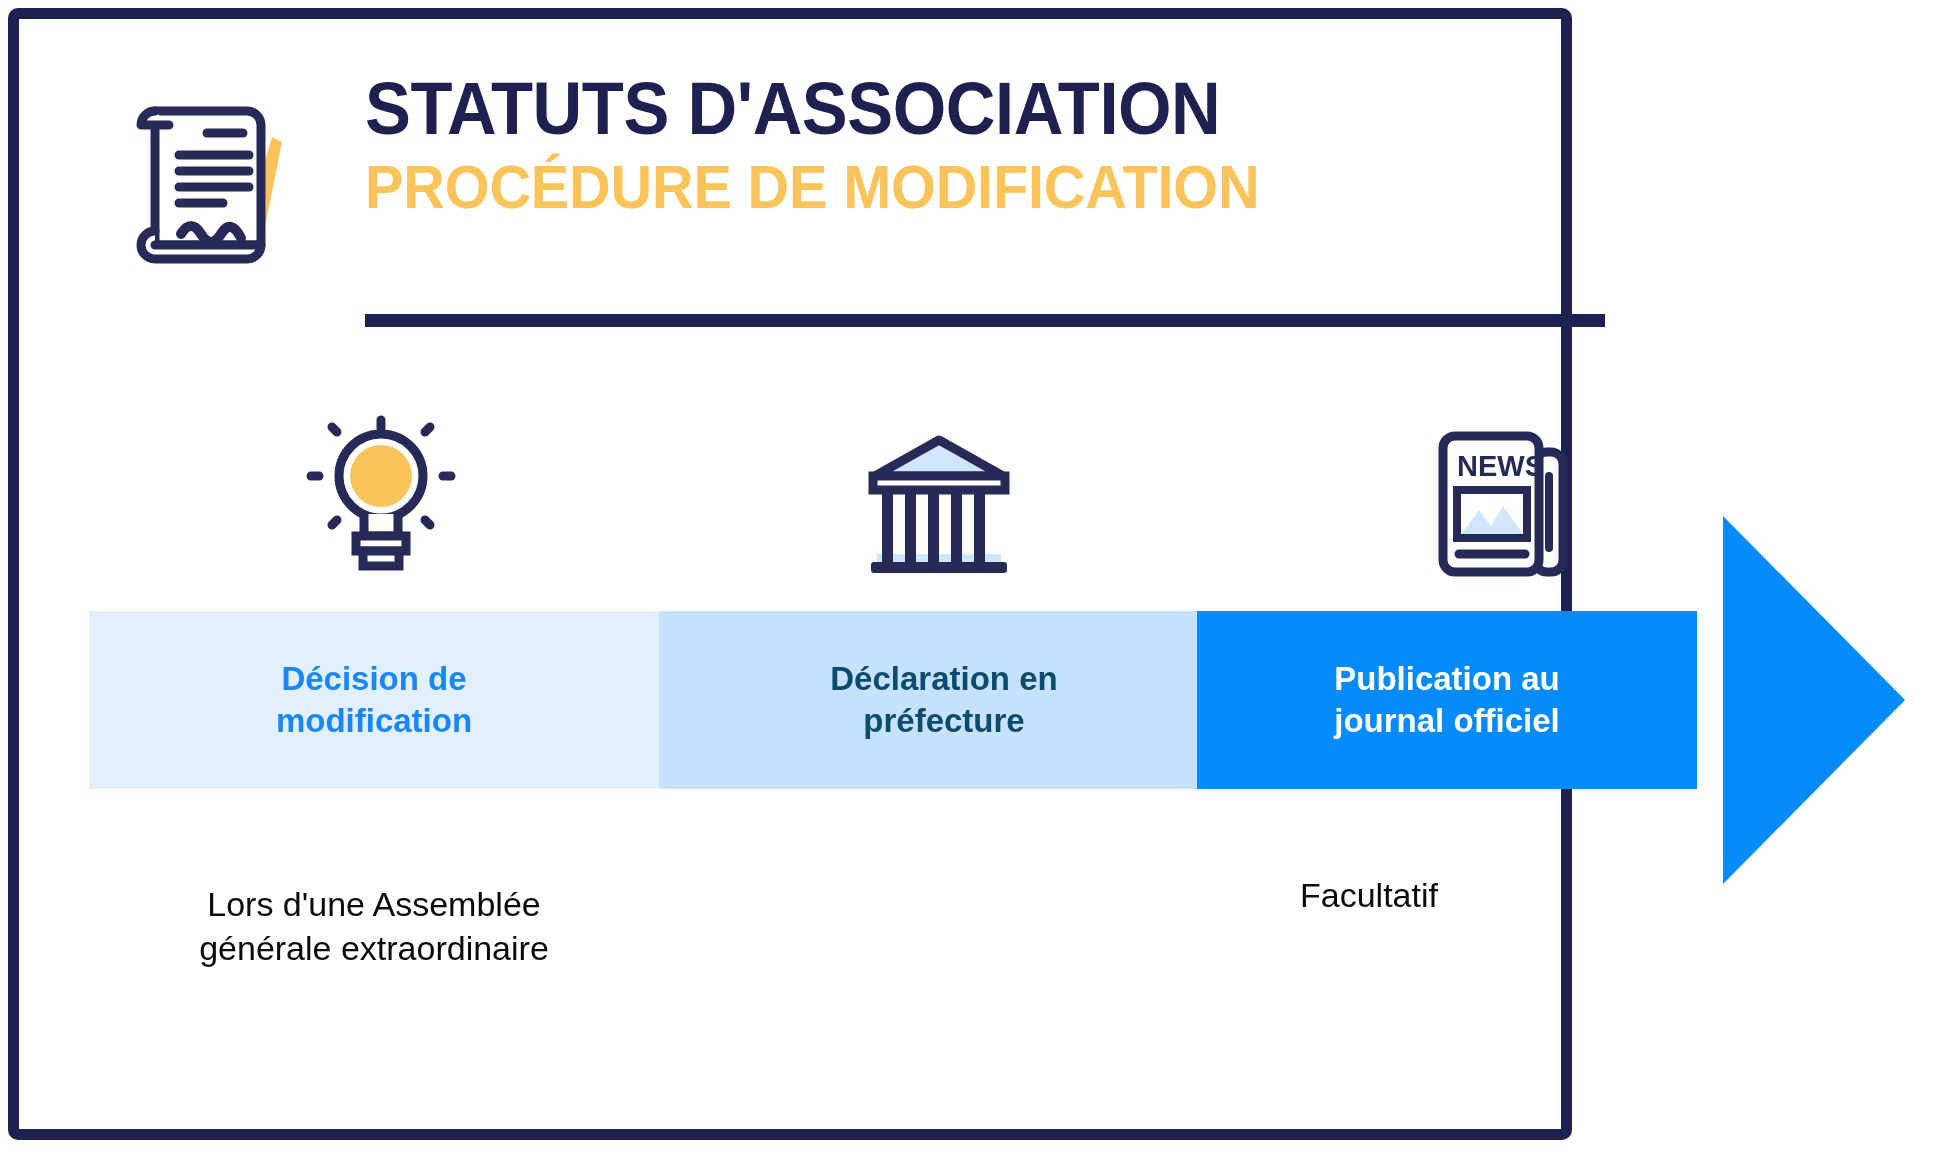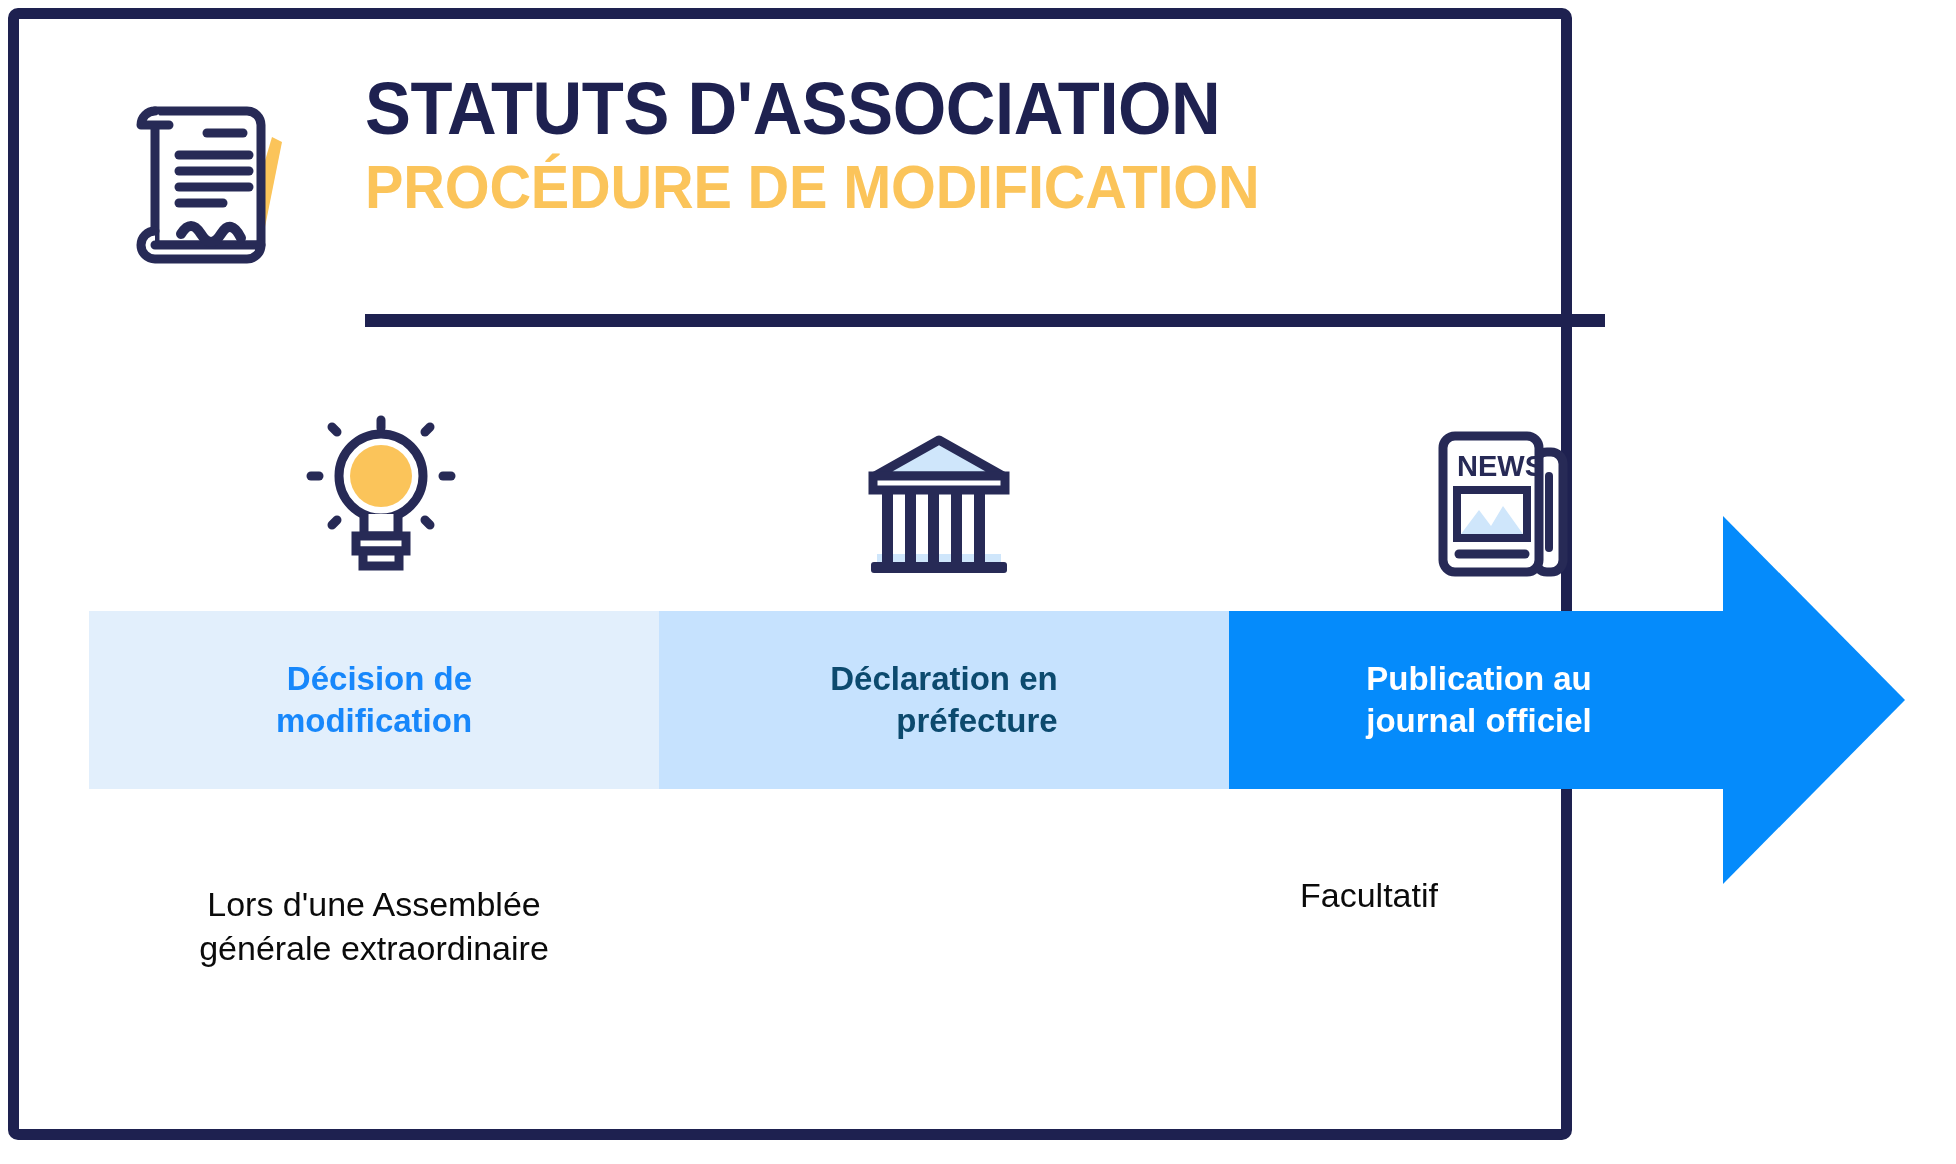--- a/index.html
+++ b/index.html
@@ -44,28 +44,28 @@
   .step-icon.i2{left:1400px;}
 
   
   .arrow{position:absolute;left:70px;top:592px;width:1810px;height:178px;}
   .seg{
     position:absolute;top:0;height:178px;
     display:flex;align-items:center;justify-content:center;
     box-sizing:border-box;
   }
   .seg-label{
-    font-size:33px;font-weight:bold;line-height:1.28;text-align:right;
+    font-size:33px;font-weight:bold;line-height:1.28;text-align:center;
     white-space:pre-line;
   }
   .seg0{left:0px;width:570px;background:#E2EFFC;}
   .seg0 .seg-label{color:#1787FB;}
   .seg1{left:570px;width:570px;background:#C6E2FE;}
   .seg1 .seg-label{color:#0c4a6e;}
-  .seg2{left:1140px;width:500px;background:#058BFB;}
+  .seg2{left:1108px;width:500px;background:#058BFB;}
   .seg2 .seg-label{color:#ffffff;}
   .arrow-head{
     position:absolute;left:1634px;top:-95px;
     width:0;height:0;
     border-top:184px solid transparent;
     border-bottom:184px solid transparent;
     border-left:182px solid #058BFB;
   }
 
   

